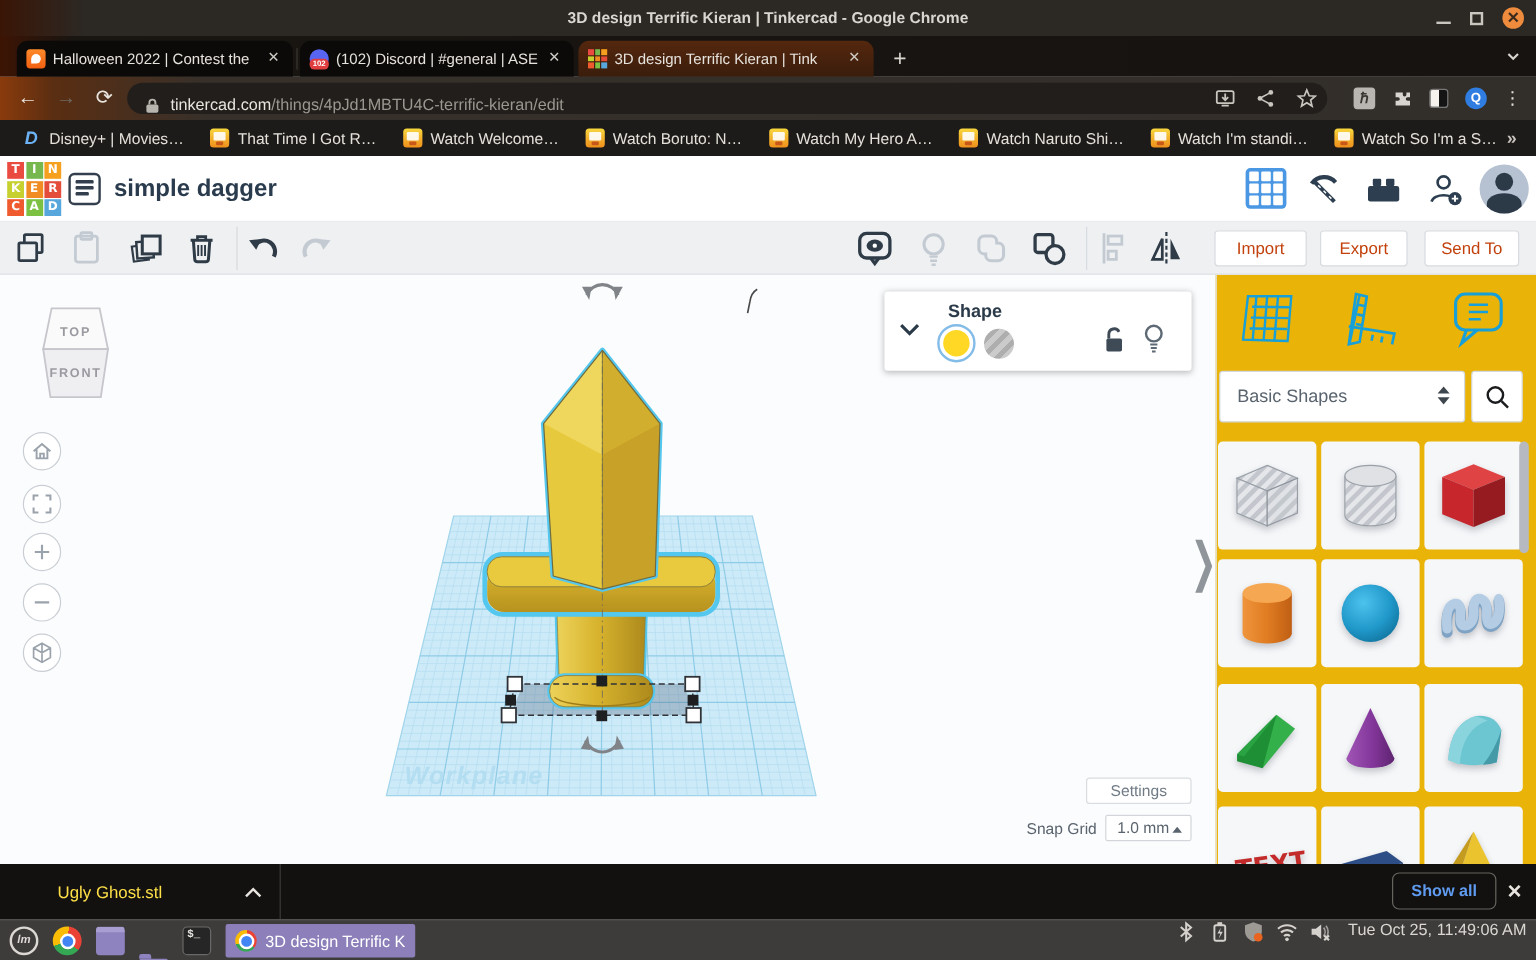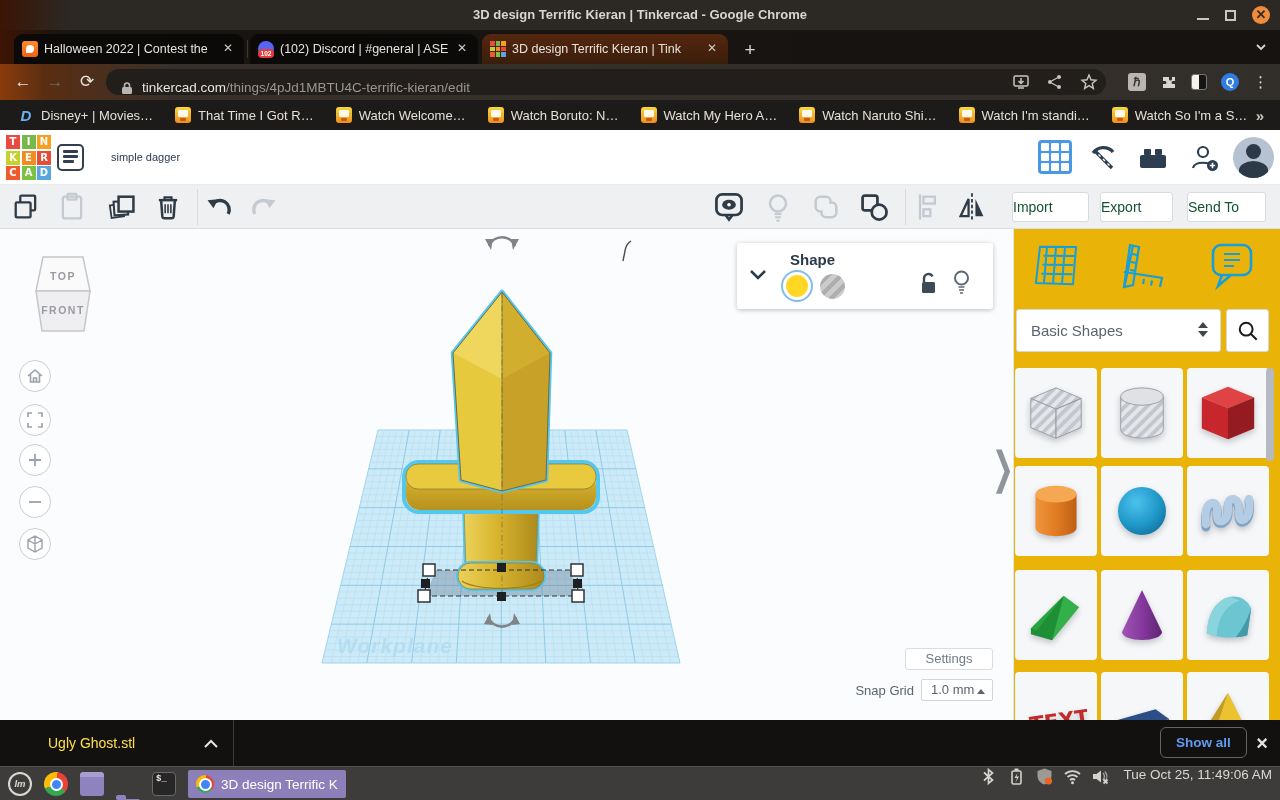--- a/index.html
+++ b/index.html
@@ -55,34 +55,34 @@
   .fav-anime::after { content:""; position:absolute; left:5px; top:11px; width:6px; height:3px; background:#c8581a; border-radius:1px; }
   .fav-disney { color:#6cb2f5; font-size:15px; font-weight:700; font-style:italic; width:16px; text-align:center; }
   .bmover { position:absolute; right:16px; color:#c8c4be; font-size:15px; font-weight:700; }
 
   
   .tcheader { position:absolute; left:0; top:130px; width:1280px; height:55px; background:#fff; border-bottom:1px solid #e9ebee; }
   .tclogo { position:absolute; left:6px; top:5px; display:grid; grid-template-columns:repeat(3,14px); grid-template-rows:repeat(3,14px); gap:1.5px; }
   .tclogo span { color:#fff; font-size:10px; font-weight:700; text-align:center; line-height:14px; font-family:"DejaVu Sans", sans-serif; }
   .listicon { position:absolute; left:57px; top:14px; width:27px; height:27px; border:2.5px solid #333f4c; border-radius:5px; padding:4px 4px; }
   .listicon i { display:block; height:2.5px; background:#333f4c; margin-bottom:2.5px; border-radius:1px; }
-  .designtitle { position:absolute; left:95px; top:0; height:55px; line-height:55px; font-size:11px; font-weight:400; color:#2a3b4d;margin-left:16px; }
+  .designtitle { position:absolute; left:95px; top:0; height:55px; line-height:55px; font-size:20px; font-weight:700; color:#2a3b4d; }
   .gridbtn { position:absolute; left:1038px; top:10px; width:34px; height:34px; background:#4a97e3; border-radius:4px; display:grid; grid-template-columns:repeat(3,8px); grid-template-rows:repeat(3,8px); gap:2px; place-content:center; }
   .gridbtn b { background:#fff; border-radius:1px; }
   .hicon { position:absolute; top:12px; width:32px; height:32px; color:#2c3e50; }
   .avatar { position:absolute; left:1233px; top:7px; width:41px; height:41px; border-radius:50%; background:#b6c2d2; overflow:hidden; }
   .avatar::before { content:""; position:absolute; left:13px; top:7px; width:15px; height:15px; border-radius:50%; background:#2c3947; }
   .avatar::after { content:""; position:absolute; left:6px; top:24px; width:29px; height:18px; border-radius:50% 50% 0 0; background:#2c3947; }
 
   
   .tctoolbar { position:absolute; left:0; top:185px; width:1280px; height:44px; background:#eef0f2; border-bottom:1px solid #dadde1; }
   .tbicon { position:absolute; top:6px; width:32px; height:32px; color:#2f3b47; }
   .tbicon.dis { color:#c3cad2; }
   .tbdiv { position:absolute; top:4px; width:1px; height:36px; background:#d7dade; }
-  .tbbtn { position:absolute; top:7px; height:30px; background:#fff; border:1px solid #d8dbdf; border-radius:3px; color:#14532d; font-size:14px; }
+  .tbbtn { position:absolute; top:7px; height:30px; background:#fff; border:1px solid #d8dbdf; border-radius:3px; color:#c2410c; font-size:14px; text-align:center; }
 
   
   .main { position:absolute; left:0; top:229px; width:1280px; height:491px; background:#fbfcfd; overflow:hidden; }
   .viewport { position:absolute; left:0; top:0; width:1013px; height:491px; }
   .scene { position:absolute; left:0; top:0; }
 
   .viewcube { position:absolute; left:30px; top:24px; }
   .navcircle { position:absolute; left:19px; width:32px; height:32px; border-radius:50%; border:1.5px solid #c9ced4; background:#fff; color:#9aa2ab; display:flex; align-items:center; justify-content:center; }
 
   .shapepanel { position:absolute; left:737px; top:14px; width:256px; height:66px; background:#fff; border-radius:3px; box-shadow:0 1px 5px rgba(0,0,0,.25); }

